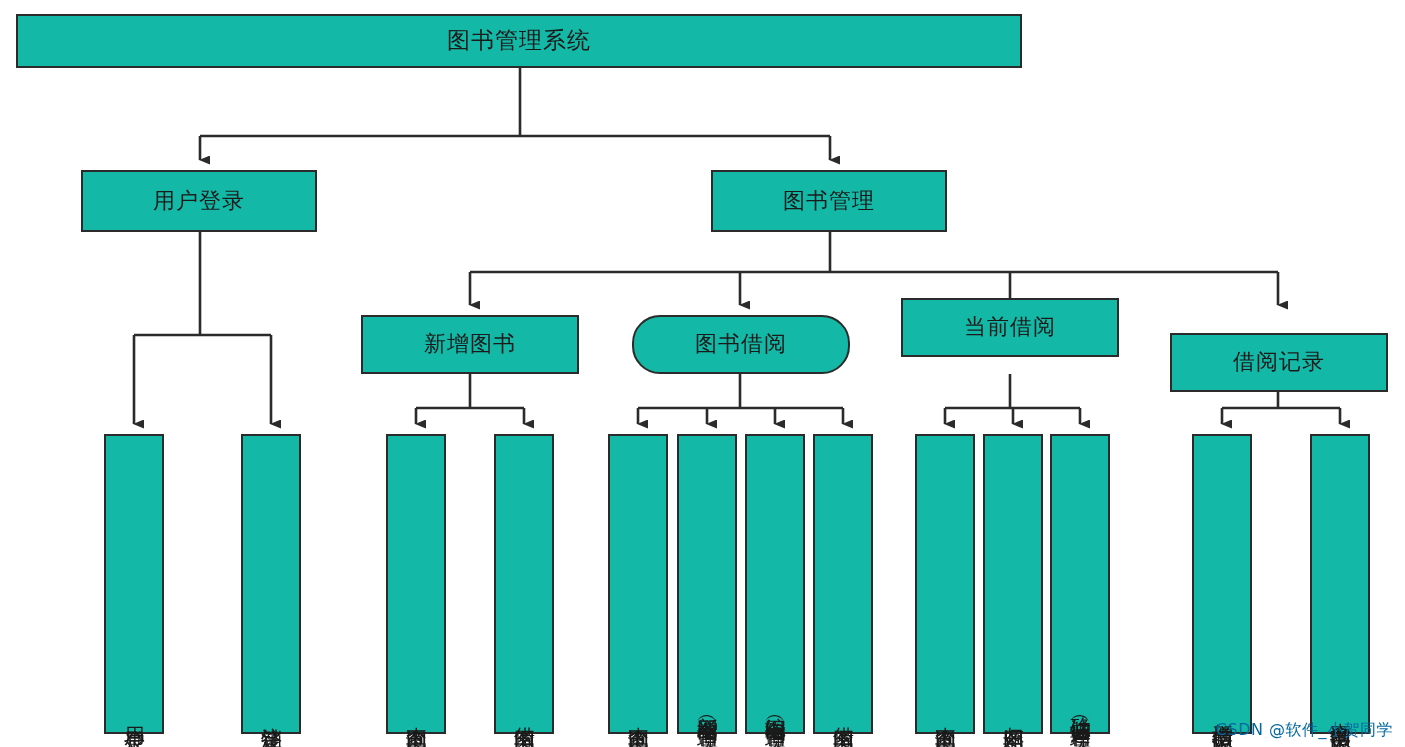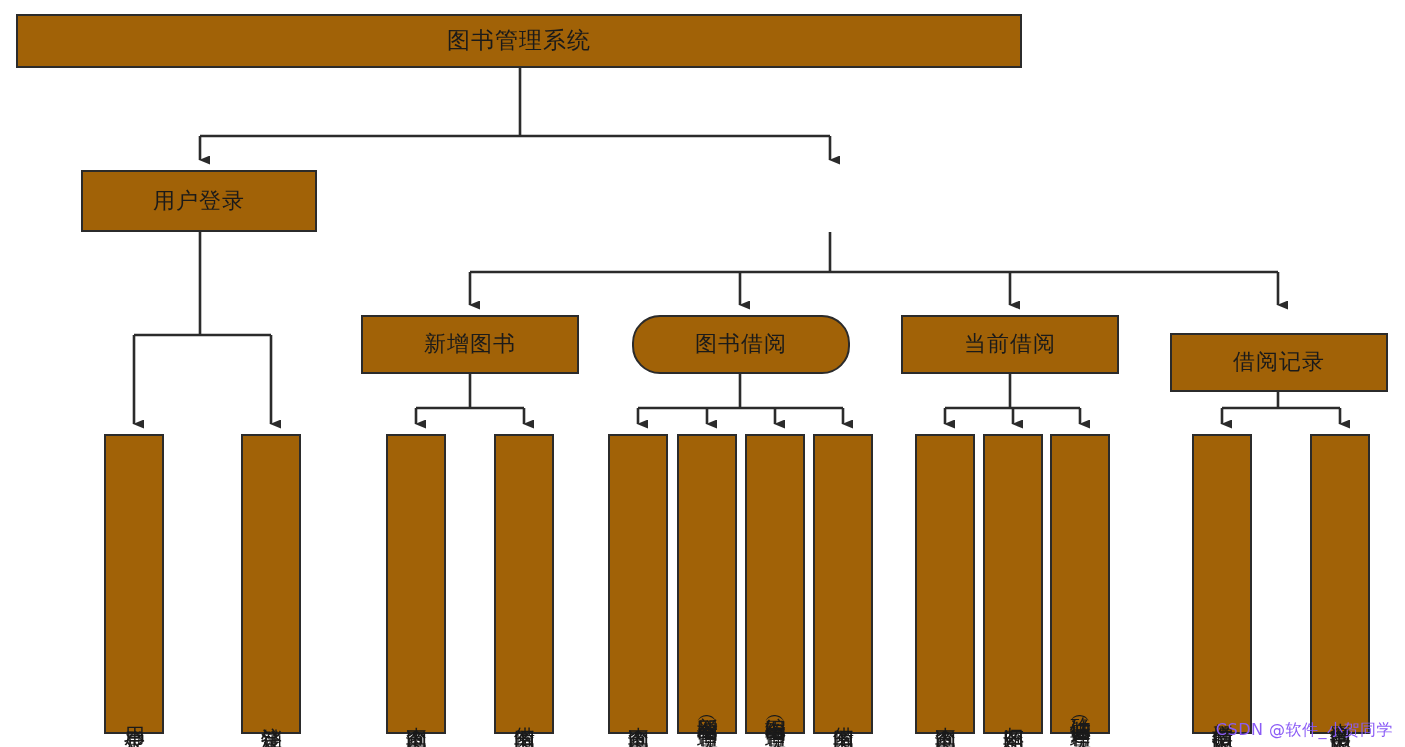--- a/index.html
+++ b/index.html
@@ -22,21 +22,21 @@
     position: absolute;
     left: 0;
     top: 0;
     width: 1405px;
     height: 747px;
     pointer-events: none;
   }
   .node {
     position: absolute;
     box-sizing: border-box;
-    background: #a16207;
+    background: #14b8a6;
     border: 2px solid #2b2b2b;
     display: flex;
     align-items: center;
     justify-content: center;
     color: #1a1a1a;
   }
   .node.horiz {
     font-size: 22px;
     letter-spacing: 1px;
     line-height: 1.2;
@@ -56,21 +56,21 @@
     line-height: 1.18;
     letter-spacing: 2px;
     white-space: nowrap;
     color: #1a1a1a;
   }
   .watermark {
     position: absolute;
     right: 12px;
     bottom: 6px;
     font-size: 16px;
-    color: #8b5cf6;
+    color: #0369a1;
     letter-spacing: 0.5px;
     white-space: nowrap;
   }
 </style>
 </head>
 <body>
 
 <div id="diagram">
 
   <svg class="connectors" viewBox="0 0 1405 747">
@@ -119,24 +119,25 @@
       <path d="M1278,374 L1278,408"></path>
       <path d="M1222,408 L1340,408"></path>
       <path d="M1222,408 L1222,424" marker-end="url(#arrowhead)"></path>
       <path d="M1340,408 L1340,424" marker-end="url(#arrowhead)"></path>
     </g>
   </svg>
 
   <div class="node horiz root" style="left:16px; top:14px; width:1006px; height:54px;">图书管理系统</div>
 
   <div class="node horiz" style="left:81px; top:170px; width:236px; height:62px;">用户登录</div>
+  <div class="node horiz" style="left:711px; top:170px; width:236px; height:62px;">图书管理</div>
 
   <div class="node horiz" style="left:361px; top:315px; width:218px; height:59px;">新增图书</div>
   <div class="node horiz" style="left:632px; top:315px; width:218px; height:59px;border-radius:28px;">图书借阅</div>
-  <div class="node horiz" style="left:901px; top:315px; width:218px; height:59px;text-align:center;">当前借阅</div>
+  <div class="node horiz" style="left:901px; top:298px; width:218px; height:59px;text-align:center;">当前借阅</div>
   <div class="node horiz" style="left:1170px; top:315px; width:218px; height:59px;margin-top:18px;">借阅记录</div>
 
   <div class="node vert" style="left:104px; top:434px; width:60px; height:300px;">
     <span class="vlabel">用户登录</span>
   </div>
   <div class="node vert" style="left:241px; top:434px; width:60px; height:300px;">
     <span class="vlabel">注销登录</span>
   </div>
 
   <div class="node vert" style="left:386px; top:434px; width:60px; height:300px;">

